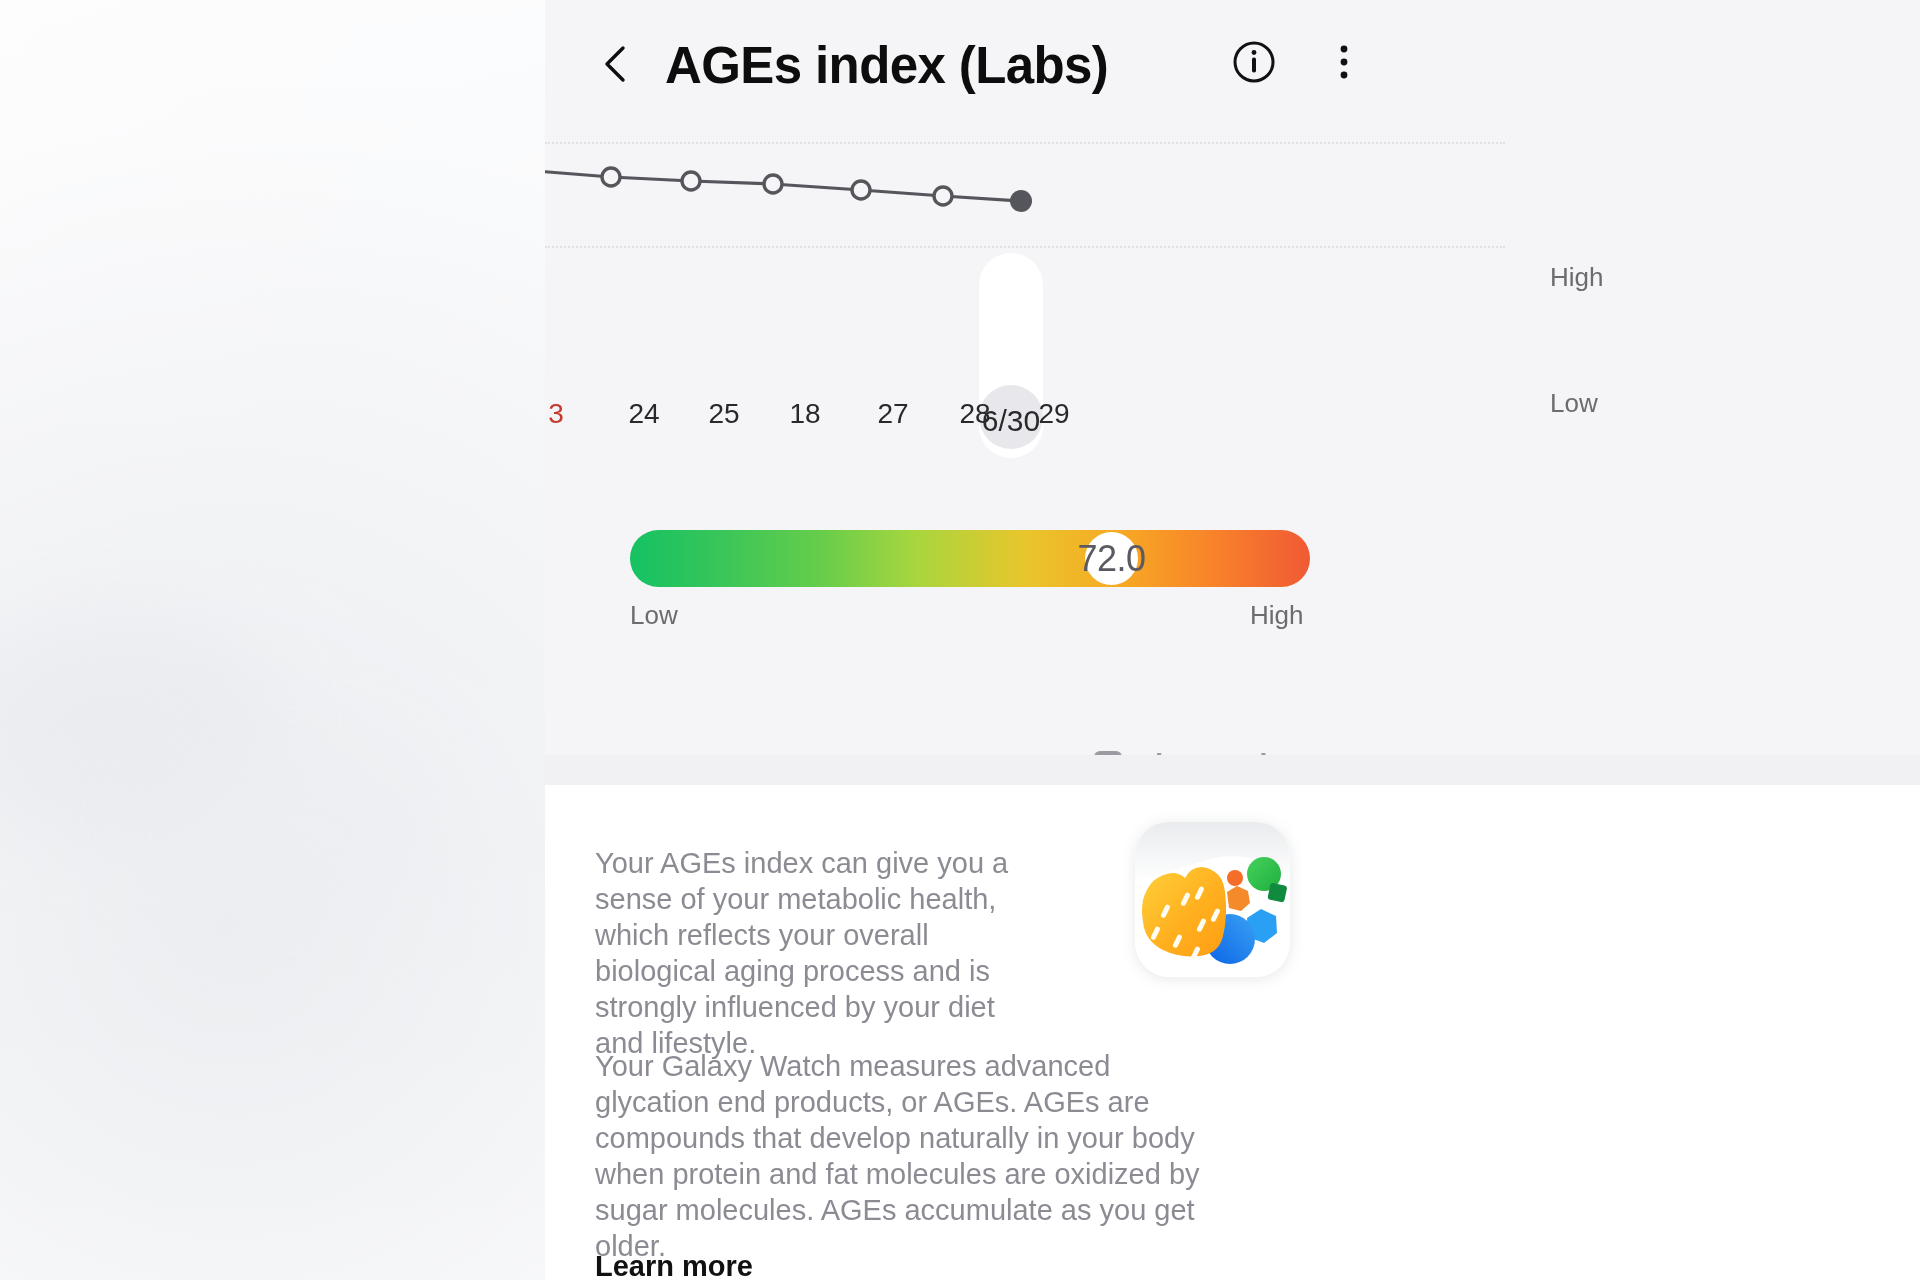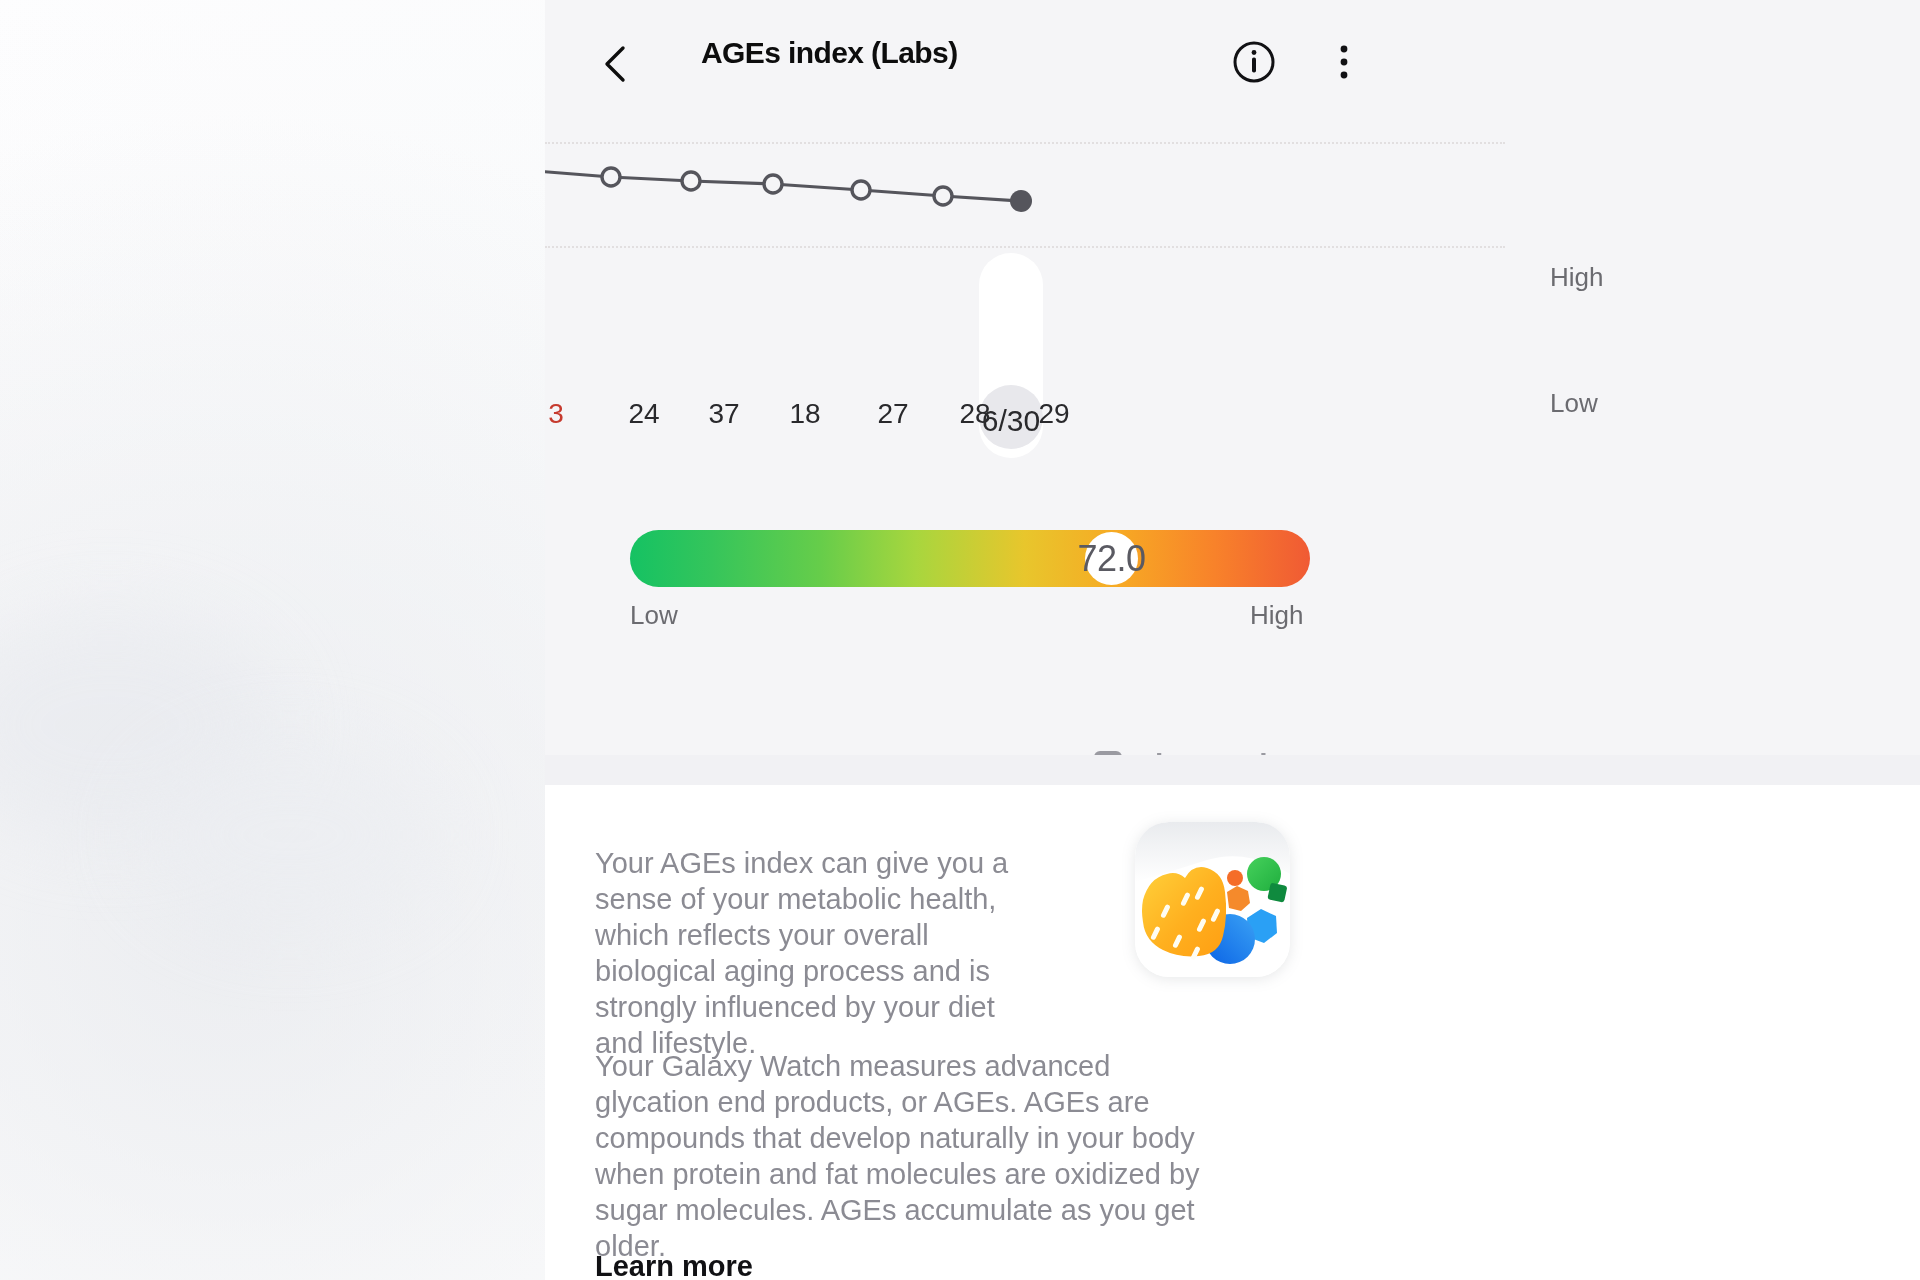--- a/index.html
+++ b/index.html
@@ -56,26 +56,25 @@
     top: 42px;
     width: 44px;
     height: 44px;
     cursor: pointer;
   }
   #back-chevron svg { display: block; }
   #page-title {
     position: absolute;
     left: 120px;
     top: 36px;
-    font-size: 30px;
+    font-size: 51px;
     font-weight: 700;
     letter-spacing: -0.6px;
     color: #0d0d0d;
     white-space: nowrap;
-    margin-left: 36px;
   }
   #info-icon {
     position: absolute;
     left: 685px;
     top: 38px;
     width: 48px;
     height: 48px;
     cursor: pointer;
   }
   #more-icon {
@@ -391,21 +390,21 @@
       <div class="axis-label" id="label-high">High</div>
       <div class="axis-label" id="label-low">Low</div>
     </div>
 
     <div id="x-axis">
       <div id="selected-pill"></div>
       <div id="selected-chip"></div>
 
       <div class="tick weekend" style="left:11px">3</div>
       <div class="tick" style="left:99px">24</div>
-      <div class="tick" style="left:179px">37</div>
+      <div class="tick" style="left:179px">25</div>
       <div class="tick" style="left:260px">18</div>
       <div class="tick" style="left:348px">27</div>
       <div class="tick" style="left:430px">28</div>
       <div class="tick" style="left:509px">29</div>
       <div id="tick-selected">6/30</div>
     </div>
 
     <div id="gauge-wrap">
       <div id="gauge-bar">
         <div id="gauge-marker">

